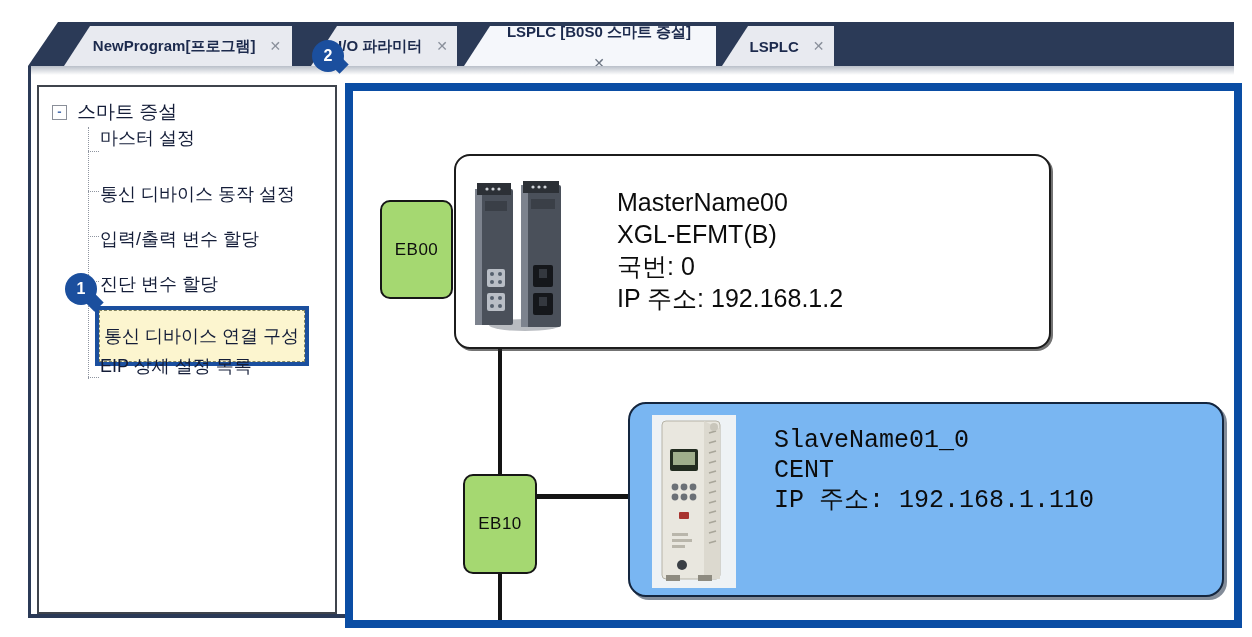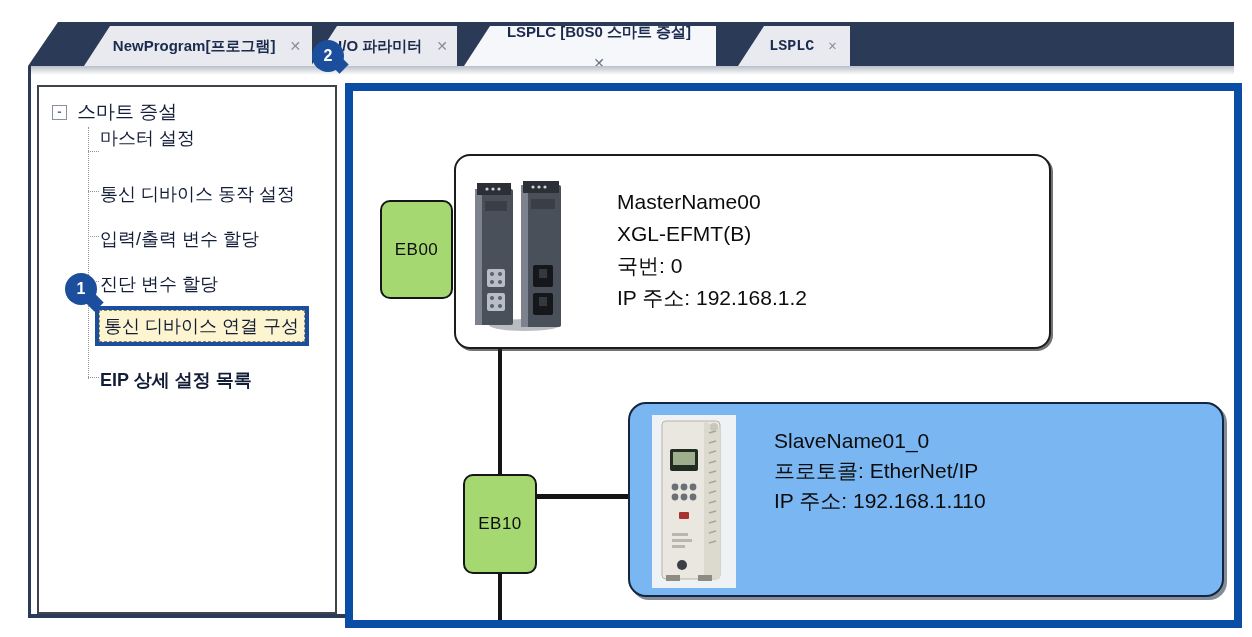--- a/index.html
+++ b/index.html
@@ -46,23 +46,23 @@
   .tree-vline{position:absolute;left:49px;top:40px;height:252px;width:0;border-left:1px dotted #8f95a0;}
   .tree-stub{position:absolute;width:11px;height:0;border-top:1px dotted #8f95a0;}
   .collapse-box{
     position:absolute;left:13px;top:18px;width:15px;height:15px;background:#fff;
     border:1px solid #8a8f99;color:#4a6fae;font-size:13px;line-height:12px;
     text-align:center;font-weight:700;
   }
   .tree-root{position:absolute;left:38px;top:12px;font-size:19px;}
   .tree-item{position:absolute;left:61px;white-space:nowrap;}
   .tree-item.i0{top:39px;} .tree-item.i1{top:95px;} .tree-item.i2{top:140px;}
-  .tree-item.i3{top:185px;} .tree-item.i5{top:281px;font-weight:bold;}
+  .tree-item.i3{top:185px;} .tree-item.i5{top:267px;}
   .hl-wrap{
-    position:absolute;left:56px;top:219px;width:214px;height:40px;
+    position:absolute;left:56px;top:219px;width:214px;height:60px;
     border:4px solid var(--badge-blue);background:var(--highlight-yellow);
   }
   .hl-inner{
     position:absolute;inset:0;border:1px dashed #84845e;
     display:flex;align-items:center;padding-left:4px;white-space:nowrap;
   }
   
   .mainpanel{
     position:absolute;left:345px;top:83px;width:897px;height:545px;
     background:#ffffff;border:8px solid var(--accent-blue);
@@ -76,56 +76,56 @@
   }
   .portbox.eb00{left:27px;top:109px;width:73px;height:99px;}
   .portbox.eb10{left:110px;top:361px;width:74px;height:100px;margin-top:22px;}
   .devbox{position:absolute;border-radius:16px;z-index:2;display:flex;align-items:flex-start;}
   .devbox.master{
     left:101px;top:63px;width:597px;height:195px;background:#ffffff;
     border:2px solid #1c1c1c;box-shadow:2px 2px 0 rgba(40,40,40,.65);
   }
   .devbox.slave{
     left:275px;top:311px;width:596px;height:195px;background:var(--slave-blue);
-    border:2px solid #14263f;box-shadow:3px 3px 0 rgba(30,45,70,.55);border-radius:18px;
-  }
-  .devtext{font-size:21px;color:#0c0c0c;white-space:nowrap;}
+    border:2px solid #14263f;box-shadow:3px 3px 0 rgba(30,45,70,.55);border-radius:18px;font-family:Liberation Mono, monospace;
+  }
+  .devtext{font-size:25px;color:#0c0c0c;white-space:nowrap;}
   .master .devtext{margin:30px 0 0 52px;line-height:32px;}
   .slave .devtext{margin:22px 0 0 38px;line-height:30px;}
   .devimg{flex:0 0 auto;}
   .master .devimg{margin:25px 0 0 17px;}
   .slave .devimg{margin:11px 0 0 22px;}
   
   .badge{
     position:absolute;width:32px;height:32px;border-radius:50%;
     background:var(--badge-blue);color:#fff;font-size:16px;font-weight:700;
     display:flex;align-items:center;justify-content:center;z-index:11;
   }
   .badge-tail{
     position:absolute;width:13px;height:13px;background:var(--badge-blue);
     transform:rotate(45deg);z-index:10;
   }
 </style>
 </head>
 <body>
 
 <div class="tabbar">
-  <div class="tab" style="left:56px;width:228px;text-align:center;">
+  <div class="tab" style="left:36px;width:228px;text-align:center;">
     <span>NewProgram[프로그램]</span>
     <span class="close">✕</span>
   </div>
   <div class="tab" style="left:283px;width:146px;">
     <span>I/O 파라미터</span>
     <span class="close">✕</span>
   </div>
   <div class="tab active" style="left:436px;width:252px;">
     <span>LSPLC [B0S0 스마트 증설]</span>
     <span class="close">✕</span>
   </div>
-  <div class="tab" style="left:710px;width:112px;font-family:Liberation Mono, monospace;">
+  <div class="tab" style="left:694px;width:112px;">
     <span>LSPLC</span>
     <span class="close">✕</span>
   </div>
 </div>
 <div class="tabbar-shade"></div>
 <div class="edge-left"></div>
 <div class="edge-bottom"></div>
 
 <div class="sidebar">
   <div class="tree">
@@ -238,21 +238,21 @@
         <rect x="20" y="118" width="16" height="3"></rect>
           <rect x="20" y="124" width="20" height="3"></rect>
         <rect x="20" y="130" width="13" height="3"></rect>
       </g>
       <circle cx="30" cy="150" r="5" fill="#3a3f45"></circle>
       <rect x="14" y="160" width="14" height="6" fill="#8e8b80"></rect>
       <rect x="46" y="160" width="14" height="6" fill="#8e8b80"></rect>
     </svg>
     <div class="devtext">
       <div>SlaveName01_0</div>
-      <div>프로토콜: EtherNet/IP</div>
+      <div>CENT</div>
       <div>IP 주소: 192.168.1.110</div>
     </div>
   </div>
 </div>
 
 <div class="badge-tail" style="left:88px;top:296px;"></div>
 <div class="badge" style="left:65px;top:273px;">1</div>
 
 <div class="badge-tail" style="left:333px;top:58px;"></div>
 <div class="badge" style="left:312px;top:40px;">2</div>

